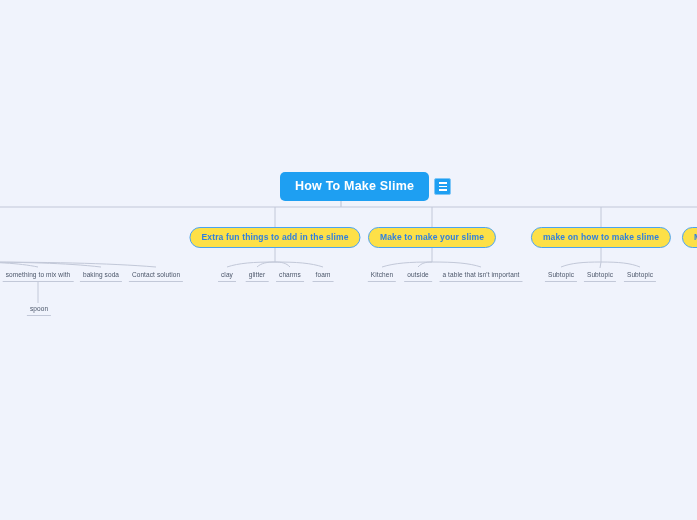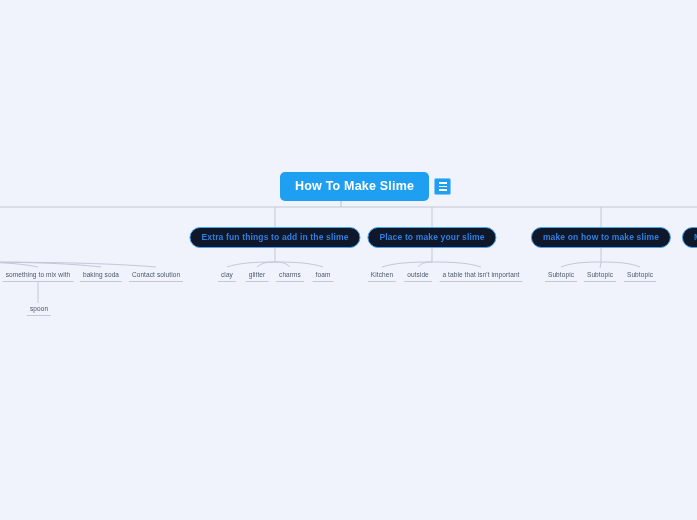--- a/index.html
+++ b/index.html
@@ -43,21 +43,21 @@
   }
   .root-icon i {
     display: block;
     width: 8px; height: 1.5px;
     background: #ffffff;
   }
 
   
   .l2 {
     position: absolute;
-    background: #0f172a;
+    background: #fde047;
     border: 1.5px solid #4aa3f0;
     border-radius: 11px;
     color: #2f7fe0;
     font-size: 8.5px;
     font-weight: bold;
     letter-spacing: 0.15px;
     padding: 5px 11px;
     white-space: nowrap;
     line-height: 1;
     transform: translateX(-50%);
@@ -122,21 +122,21 @@
   <div id="nodes">
       <div class="leaf" style="left: 38px; top: 271px;"><span>something to mix with</span></div>
       <div class="leaf" style="left: 39px; top: 305px;"><span>spoon</span></div>
       <div class="leaf" style="left: 101px; top: 271px;"><span>baking soda</span></div>
       <div class="leaf" style="left: 156px; top: 271px;"><span>Contact solution</span></div>
       <div class="l2" style="left: 275px;"><span>Extra fun things to add in the slime</span></div>
       <div class="leaf" style="left: 227px; top: 271px;"><span>clay</span></div>
       <div class="leaf" style="left: 257px; top: 271px;"><span>glitter</span></div>
       <div class="leaf" style="left: 290px; top: 271px;"><span>charms</span></div>
       <div class="leaf" style="left: 323px; top: 271px;"><span>foam</span></div>
-      <div class="l2" style="left: 432px;"><span>Place to make your slime</span></div>
+      <div class="l2" style="left: 432px;"><span>Make to make your slime</span></div>
       <div class="leaf" style="left: 382px; top: 271px;"><span>Kitchen</span></div>
       <div class="leaf" style="left: 418px; top: 271px;"><span>outside</span></div>
       <div class="leaf" style="left: 481px; top: 271px;"><span>a table that isn't important</span></div>
       <div class="l2" style="left: 601px;"><span>make on how to make slime</span></div>
       <div class="leaf" style="left: 561px; top: 271px;"><span>Subtopic</span></div>
       <div class="leaf" style="left: 600px; top: 271px;"><span>Subtopic</span></div>
       <div class="leaf" style="left: 640px; top: 271px;"><span>Subtopic</span></div>
       <div class="l2" style="left: 700px;"><span>Ma</span></div>
     </div>
 

